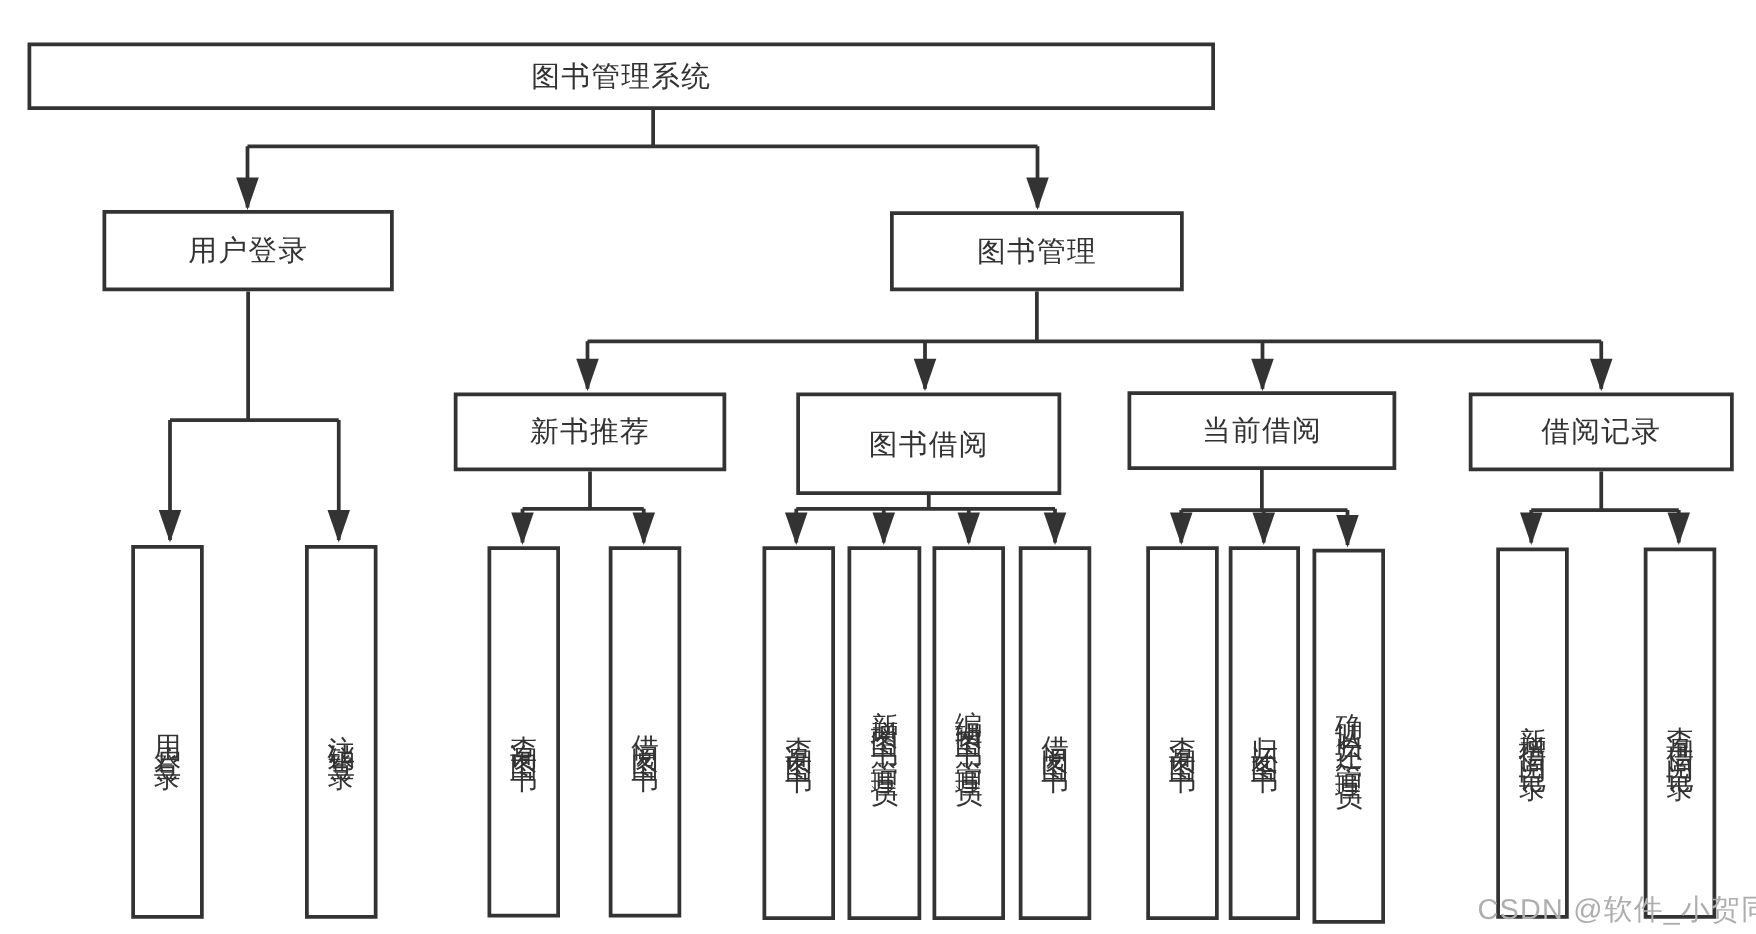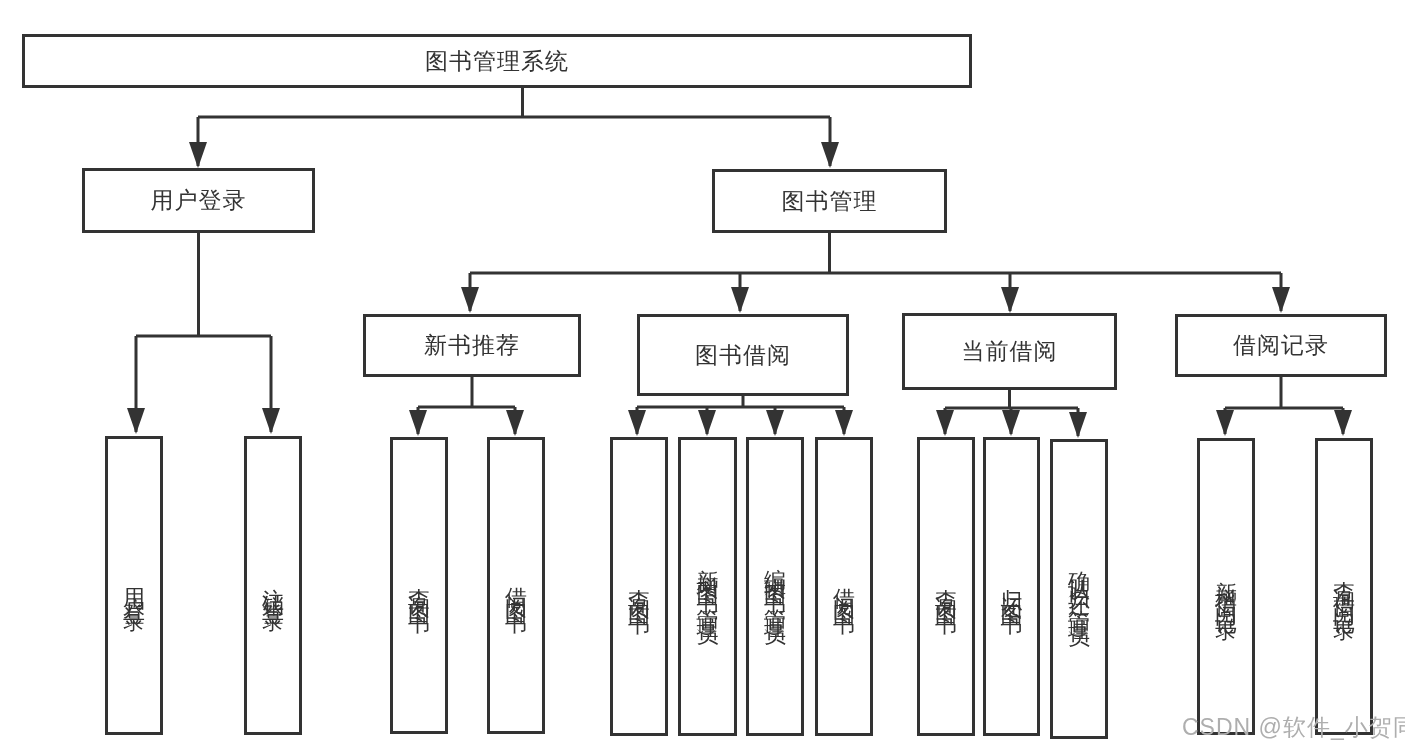--- a/index.html
+++ b/index.html
@@ -72,21 +72,21 @@
   <div class="box hbox" style="left:712px;top:169px;width:235px;height:64px;justify-content:center;">
     <span>图书管理</span>
   </div>
 
   <div class="box hbox" style="left:363px;top:314px;width:218px;height:63px;">
     <span>新书推荐</span>
   </div>
   <div class="box hbox" style="left:637px;top:314px;width:212px;height:82px;">
     <span>图书借阅</span>
   </div>
-  <div class="box hbox" style="left:902px;top:313px;width:215px;height:77px;">
+  <div class="box hbox" style="left:902px;top:313px;width:215px;height:63px;">
     <span>当前借阅</span>
   </div>
   <div class="box hbox" style="left:1175px;top:314px;width:212px;height:63px;">
     <span>借阅记录</span>
   </div>
 
   <div class="box vbox" style="left:105px;top:436px;width:58px;height:299px;">
     <span class="vtext">用户登录</span>
   </div>
   <div class="box vbox" style="left:244px;top:436px;width:58px;height:299px;">

